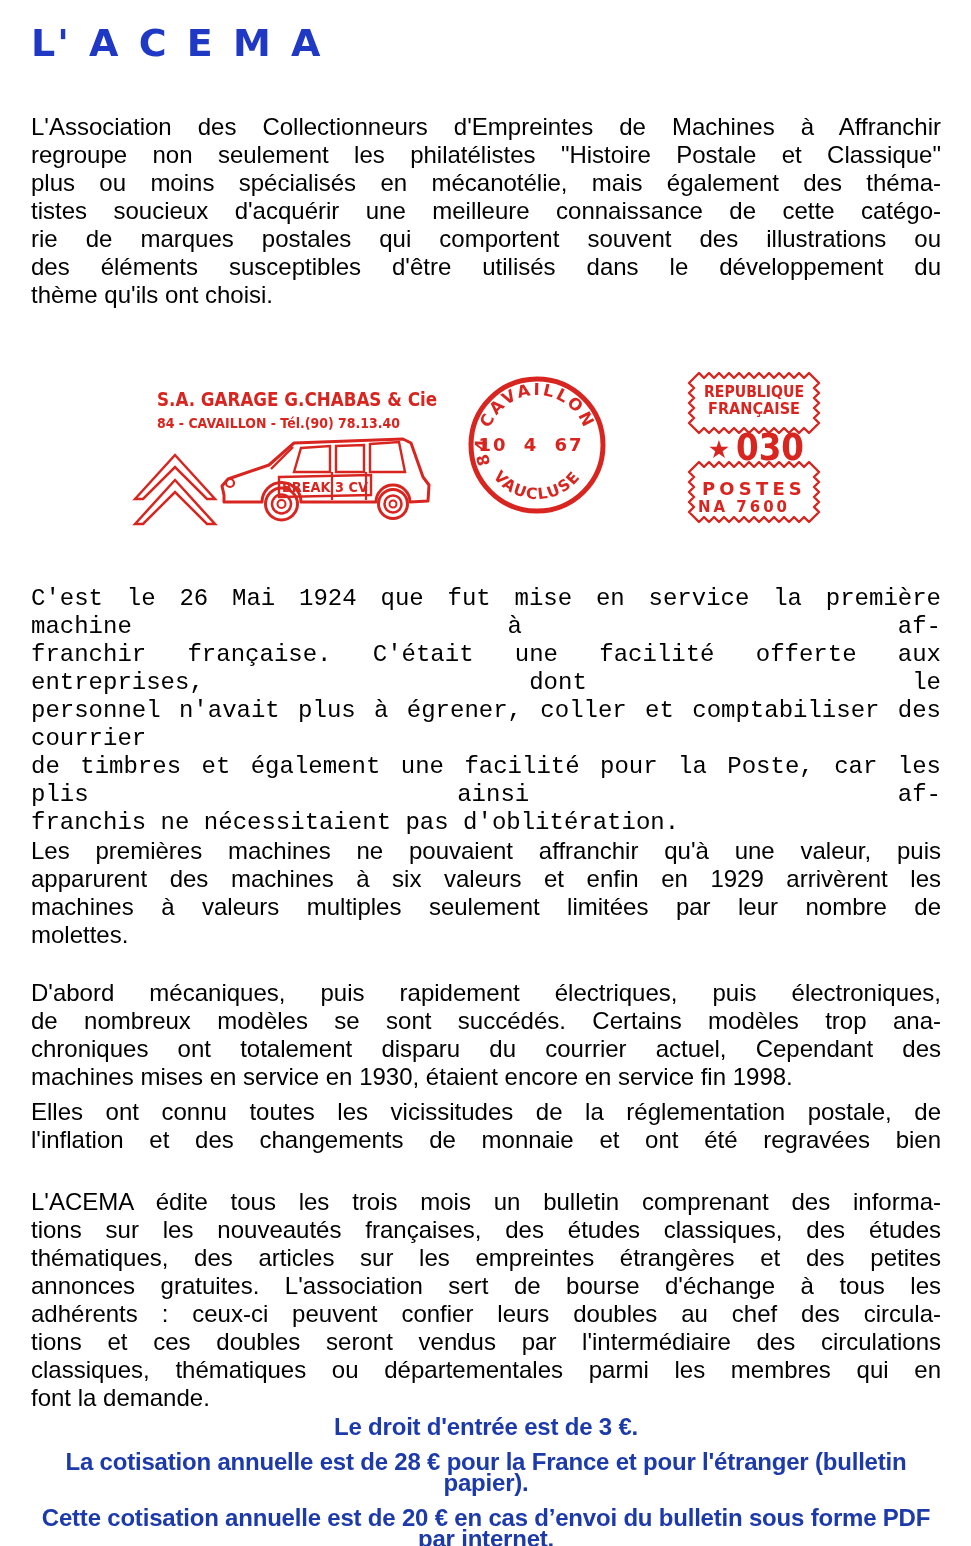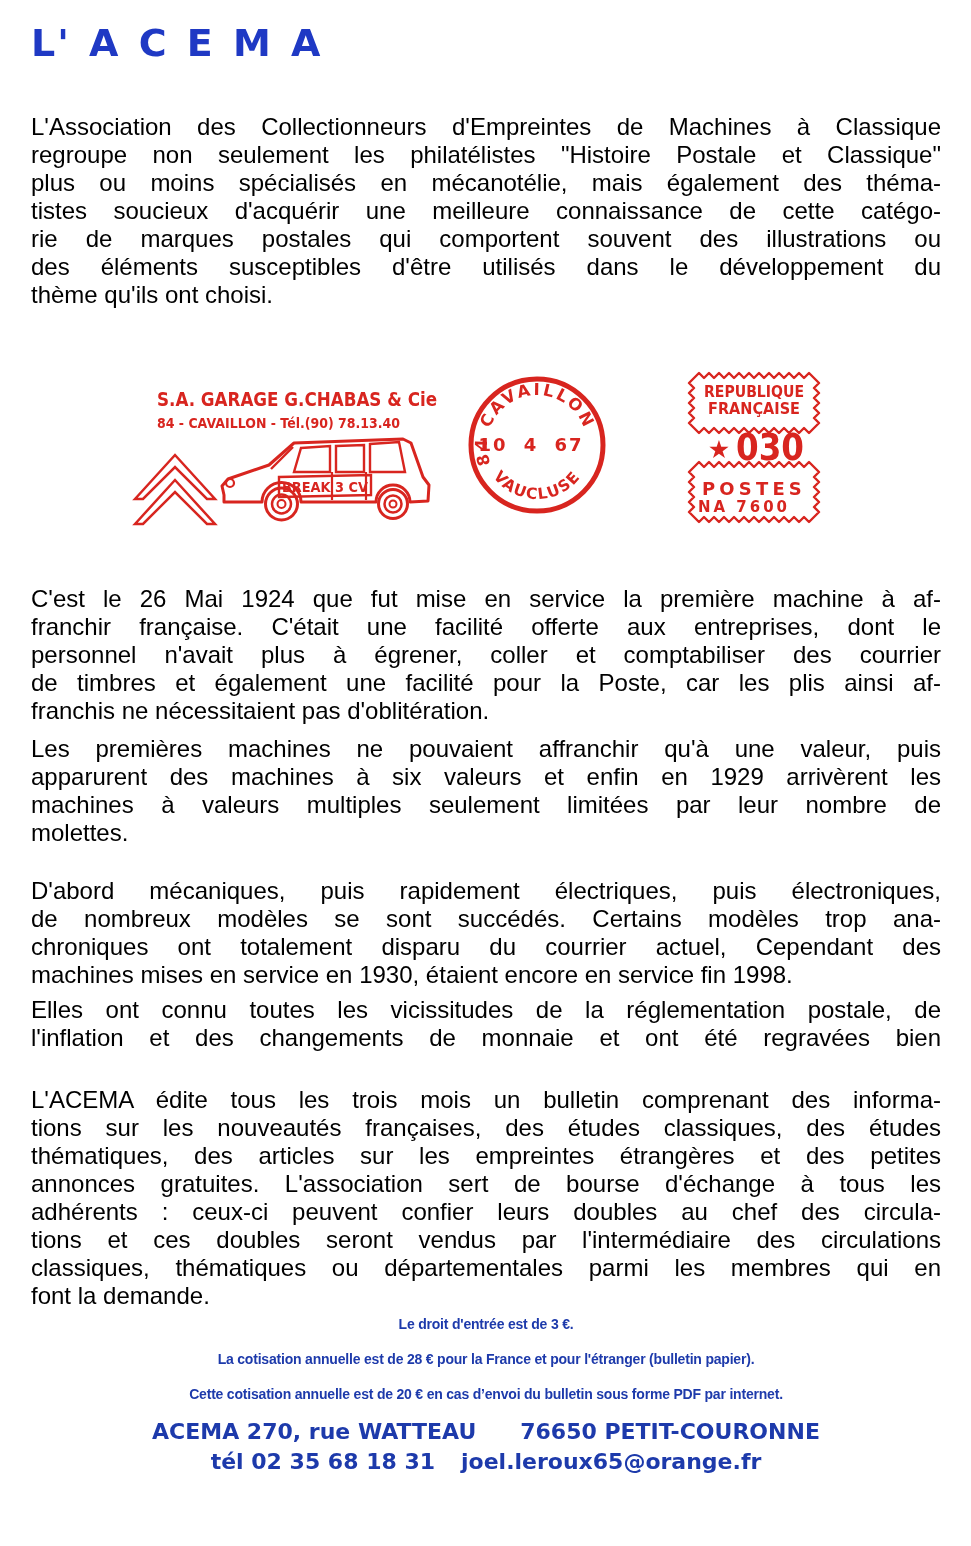--- a/index.html
+++ b/index.html
@@ -13,52 +13,52 @@
   .title{
     font-family:"DejaVu Sans",sans-serif;font-weight:bold;font-size:38px;
     color:var(--blue);letter-spacing:2px;word-spacing:3px;
     margin:18px 0 0;line-height:1.35;
   }
   .section{margin-top:44px;}
   .para{margin:0;font-size:24px;line-height:28px;color:#000;}
   .pline{display:block;text-align:justify;text-align-last:justify;}
   .pline.pl-last{text-align-last:left;}
   .sec-history{margin-top:46px;}
-  .sec-history .para:nth-child(1){margin-bottom:10px;}
+  .sec-history .para:nth-child(1){font-family:Liberation Mono, monospace;}
   .sec-history .para:nth-child(2){margin-bottom:30px;}
   .sec-history .para:nth-child(3){margin-bottom:7px;}
   .sec-history .para:nth-child(4){margin-bottom:34px;}
   .stamps{position:relative;height:172px;margin-top:58px;}
   .stamps svg{position:absolute;top:0;left:0;overflow:visible;}
   svg text{fill:var(--red);font-weight:bold;font-family:"DejaVu Sans",sans-serif;}
   .stroke{stroke:var(--red);fill:none;}
   .footer{text-align:center;}
   .f-small{
-    font-weight:bold;font-size:14px;line-height:21px;letter-spacing:-0.2px;
+    font-weight:bold;font-size:24px;line-height:21px;letter-spacing:-0.2px;
     color:var(--navy);margin:0 0 14px;
   }
   .f-small.first{margin-top:4px;}
   .f-row{
     display:flex;justify-content:center;
     font-family:"DejaVu Sans",sans-serif;font-weight:bold;
     color:var(--navy);line-height:26px;
   }
   .f-addr{gap:44px;font-size:22px;margin-top:10px;}
   .f-tel{gap:26px;font-size:22px;margin-top:4px;}
 </style>
 </head>
 <body>
 
 <div class="page">
 
   <h1 class="title">L' A C E M A</h1>
 
   <div class="section sec-intro">
       <div class="para">
-        <span class="pline">L'Association des Collectionneurs d'Empreintes de Machines à Classique</span>
+        <span class="pline">L'Association des Collectionneurs d'Empreintes de Machines à Affranchir</span>
         <span class="pline">regroupe non seulement les philatélistes "Histoire Postale et Classique"</span>
         <span class="pline">plus ou moins spécialisés en mécanotélie, mais également des théma-</span>
         <span class="pline">tistes soucieux d'acquérir une meilleure connaissance de cette catégo-</span>
         <span class="pline">rie de marques postales qui comportent souvent des illustrations ou</span>
         <span class="pline">des éléments susceptibles d'être utilisés dans le développement du</span>
         <span class="pline pl-last">thème qu'ils ont choisi.</span>
       </div>
     </div>
 
   <div class="stamps">

